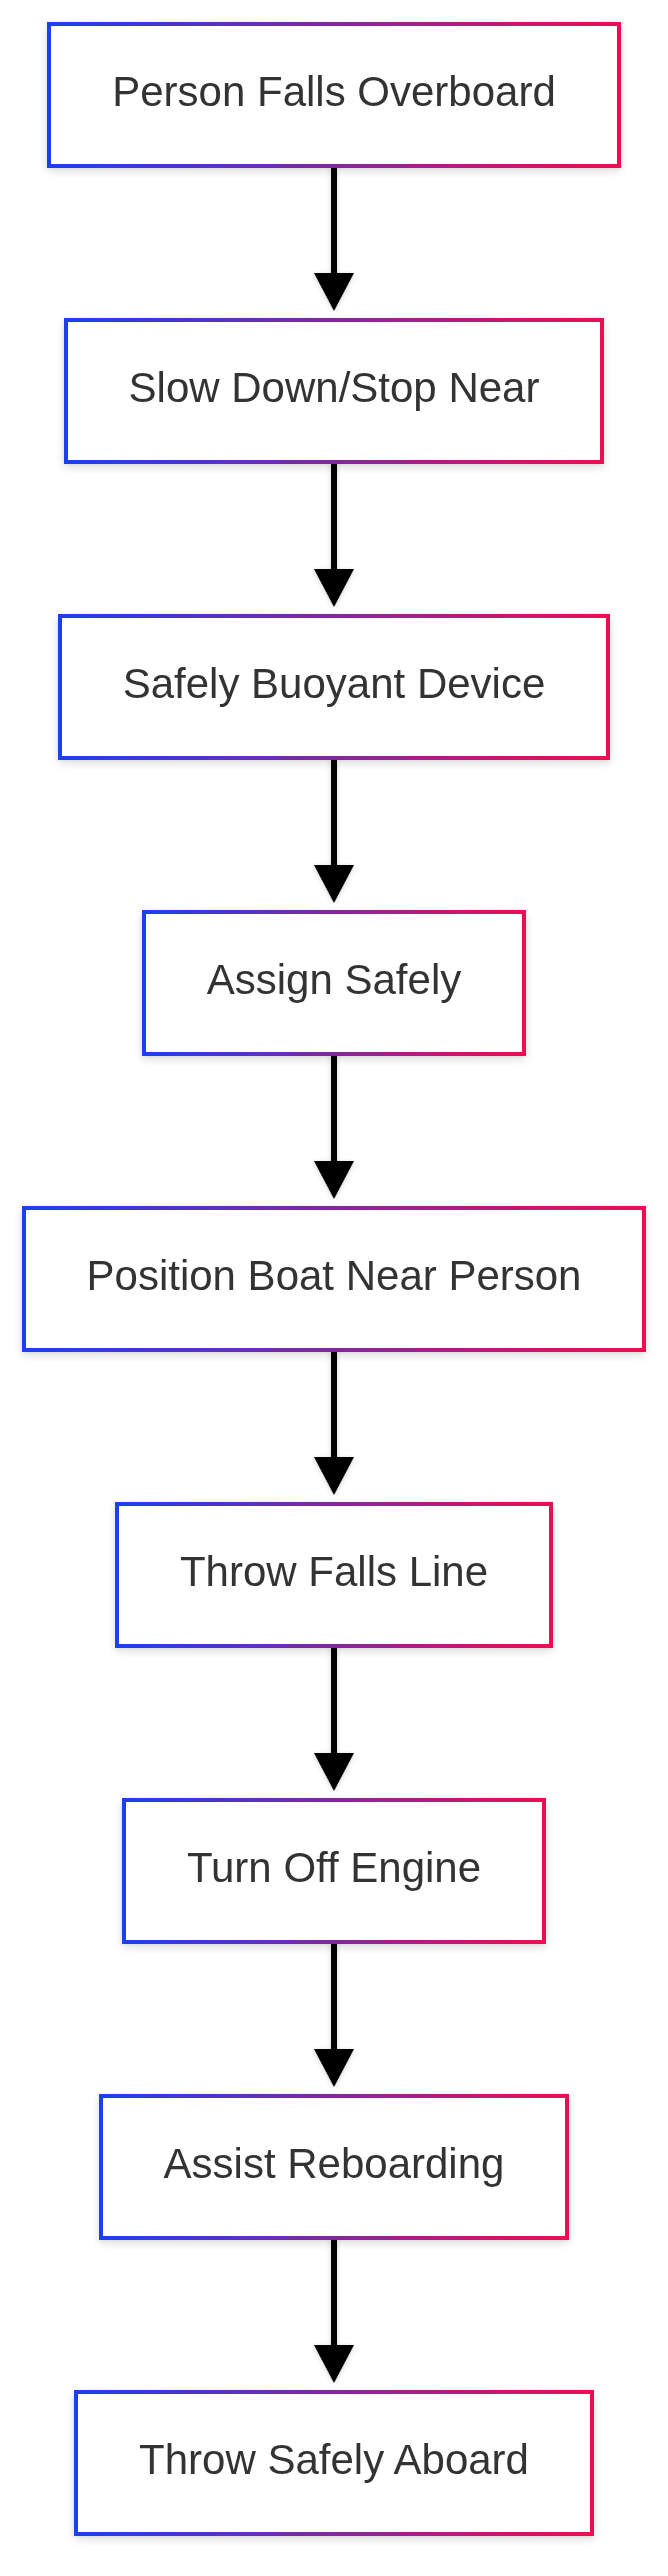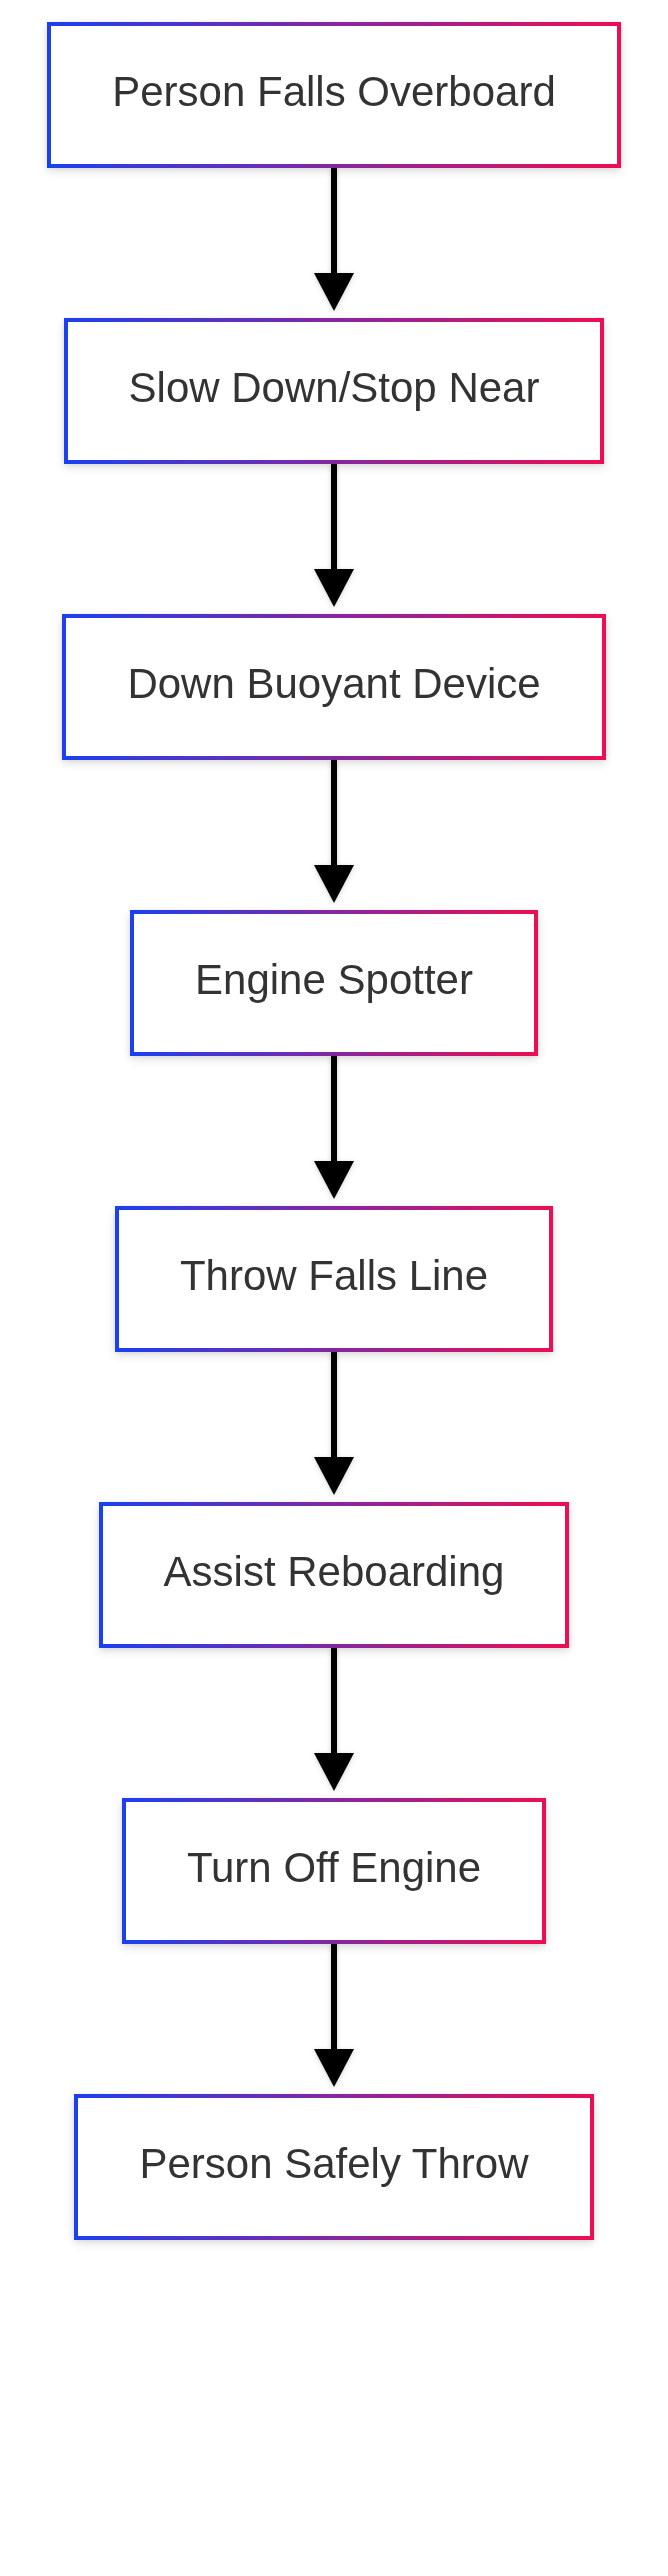--- a/index.html
+++ b/index.html
@@ -90,69 +90,78 @@
         <span class="node-label">Slow Down/Stop Near</span>
       </div>
       <div class="arrow">
         <div class="arrow-tail"></div>
         <div class="arrow-head"></div>
       </div>
     </div>
 
     <div class="node-wrap">
       <div class="node">
-        <span class="node-label">Down Buoyant Device</span>
+        <span class="node-label">Safely Buoyant Device</span>
       </div>
       <div class="arrow">
         <div class="arrow-tail"></div>
         <div class="arrow-head"></div>
       </div>
     </div>
 
     <div class="node-wrap">
       <div class="node">
-        <span class="node-label">Engine Spotter</span>
+        <span class="node-label">Assign Safely</span>
       </div>
       <div class="arrow">
         <div class="arrow-tail"></div>
         <div class="arrow-head"></div>
       </div>
     </div>
 
+    <div class="node-wrap">
+      <div class="node">
+        <span class="node-label">Position Boat Near Person</span>
+      </div>
+      <div class="arrow">
+        <div class="arrow-tail"></div>
+        <div class="arrow-head"></div>
+      </div>
+    </div>
 
     <div class="node-wrap">
       <div class="node">
         <span class="node-label">Throw Falls Line</span>
+      </div>
+      <div class="arrow">
+        <div class="arrow-tail"></div>
+        <div class="arrow-head"></div>
+      </div>
+    </div>
+
+    <div class="node-wrap">
+      <div class="node">
+        <span class="node-label">Turn Off Engine</span>
       </div>
       <div class="arrow">
         <div class="arrow-tail"></div>
         <div class="arrow-head"></div>
       </div>
     </div>
 
     <div class="node-wrap">
       <div class="node">
         <span class="node-label">Assist Reboarding</span>
       </div>
       <div class="arrow">
         <div class="arrow-tail"></div>
         <div class="arrow-head"></div>
       </div>
     </div>
 
     <div class="node-wrap">
       <div class="node">
-        <span class="node-label">Turn Off Engine</span>
-      </div>
-      <div class="arrow">
-        <div class="arrow-tail"></div>
-        <div class="arrow-head"></div>
-      </div>
-    </div>
-
-    <div class="node-wrap">
-      <div class="node">
-        <span class="node-label">Person Safely Throw</span>
+        <span class="node-label">Throw Safely Aboard</span>
       </div>
 
     </div>
   </div>
 
 
 </body></html>

